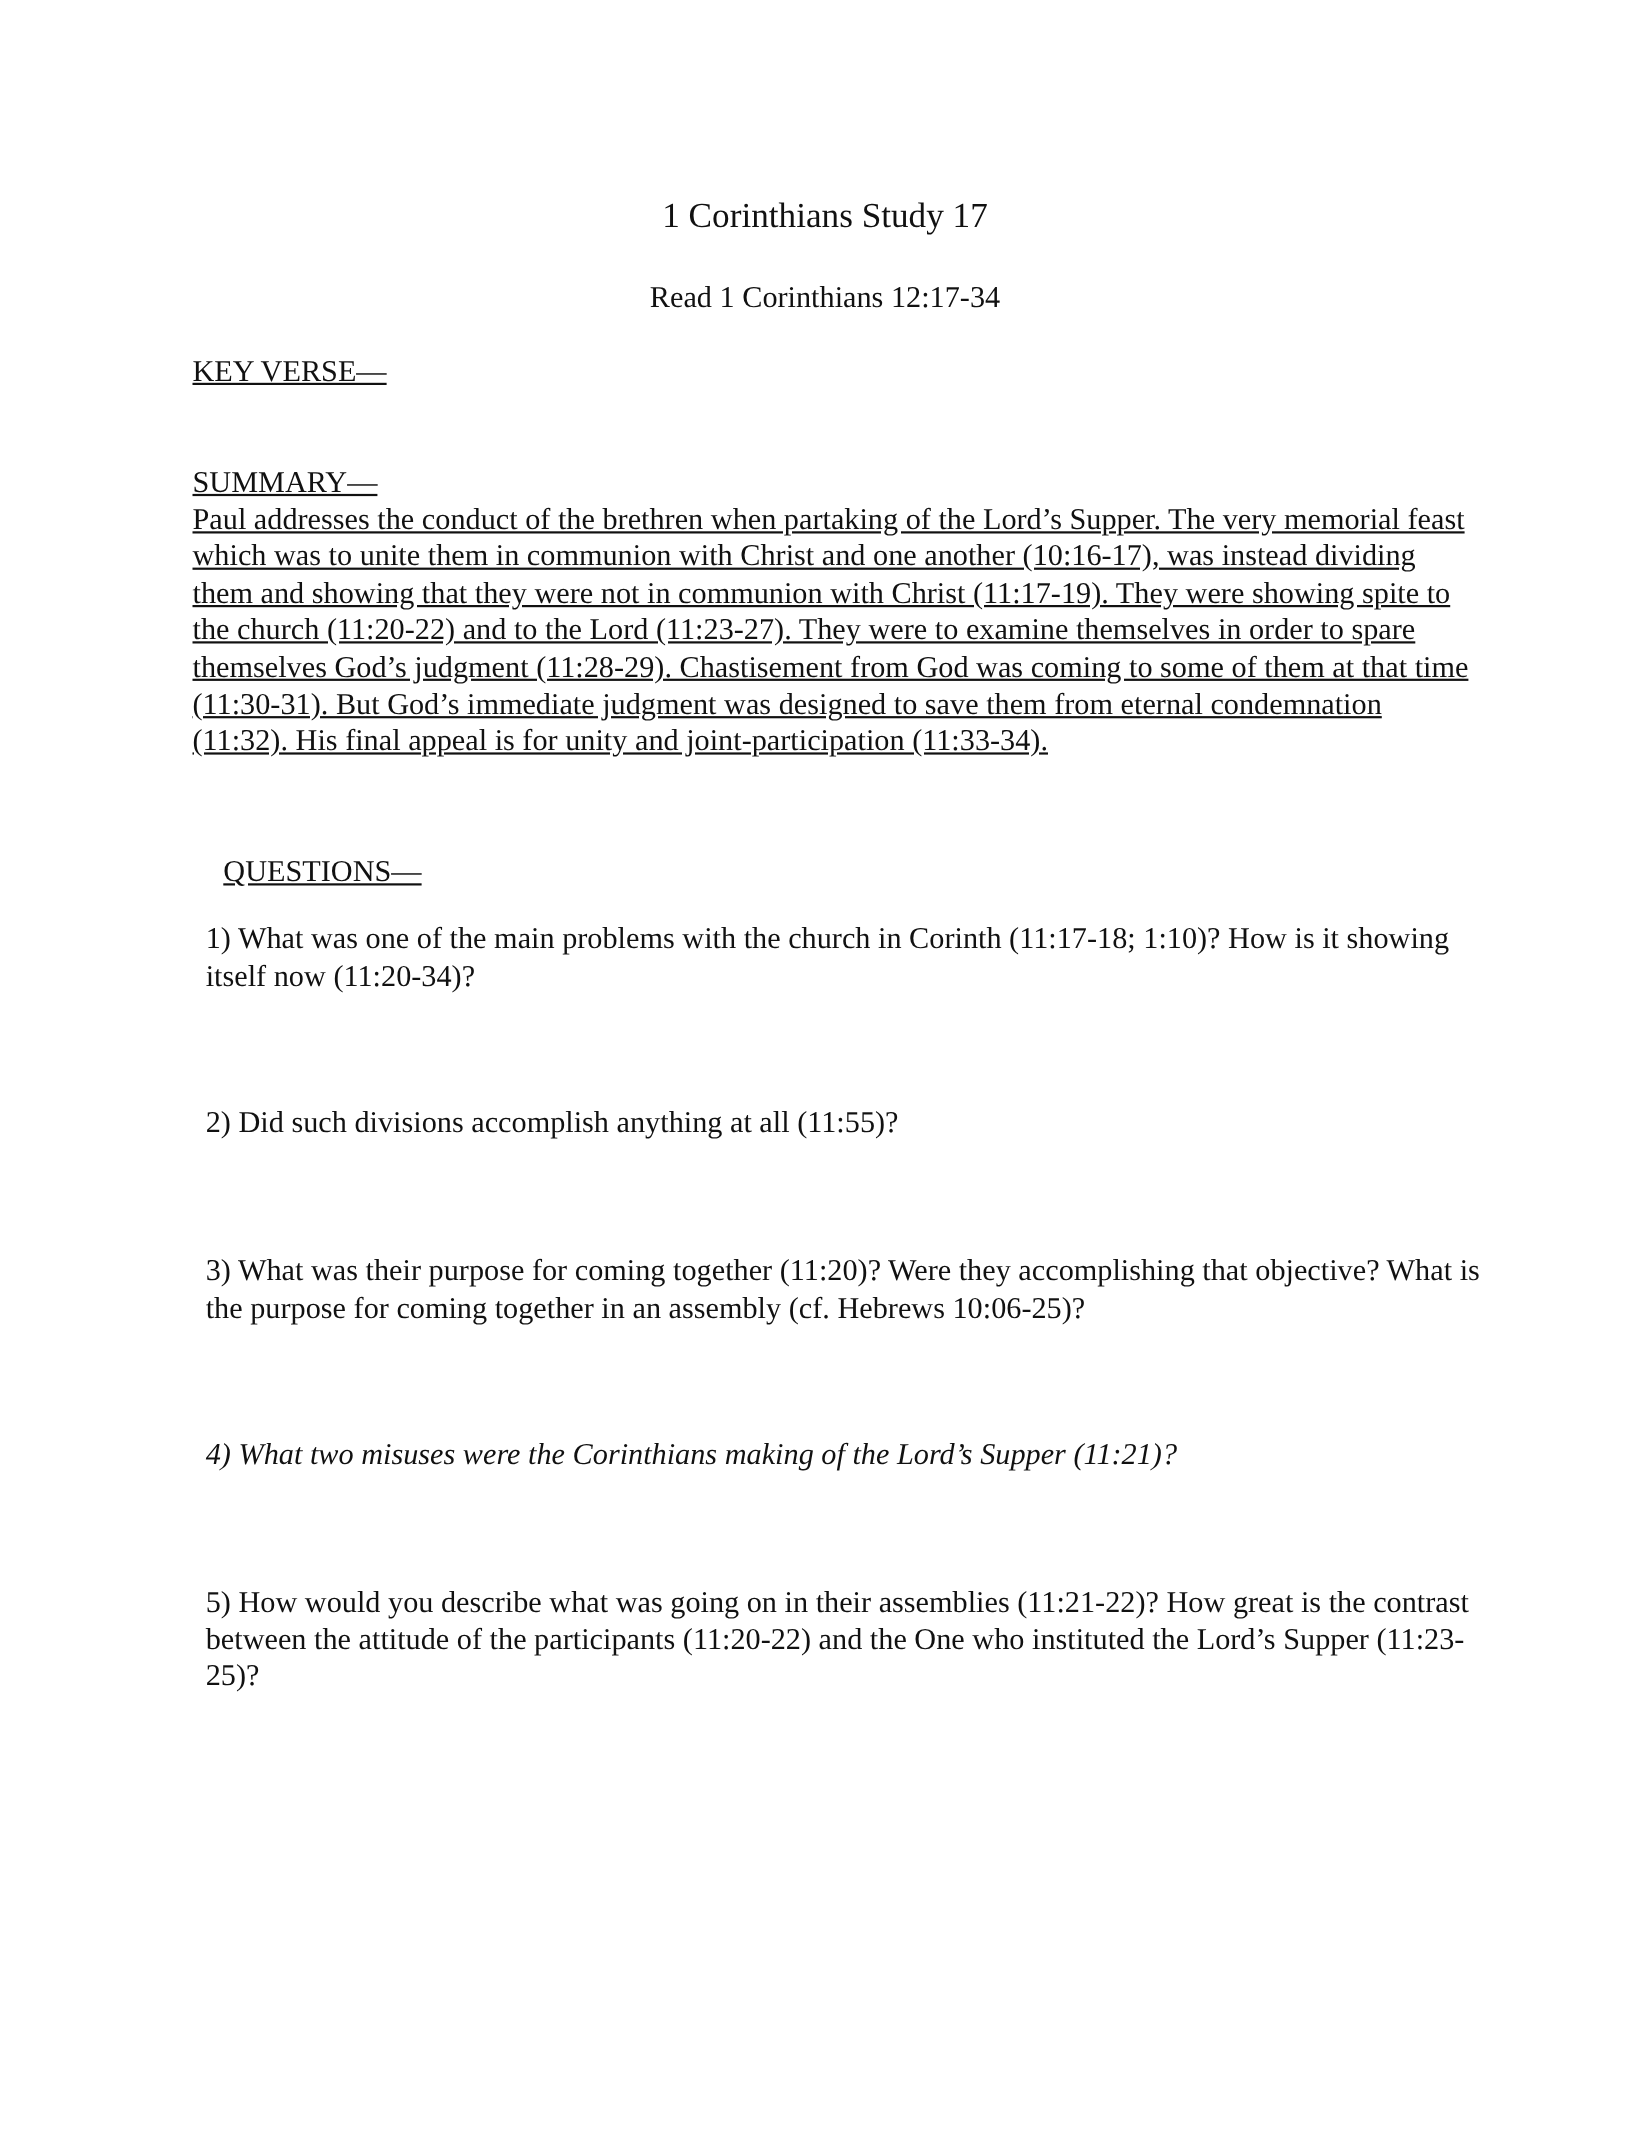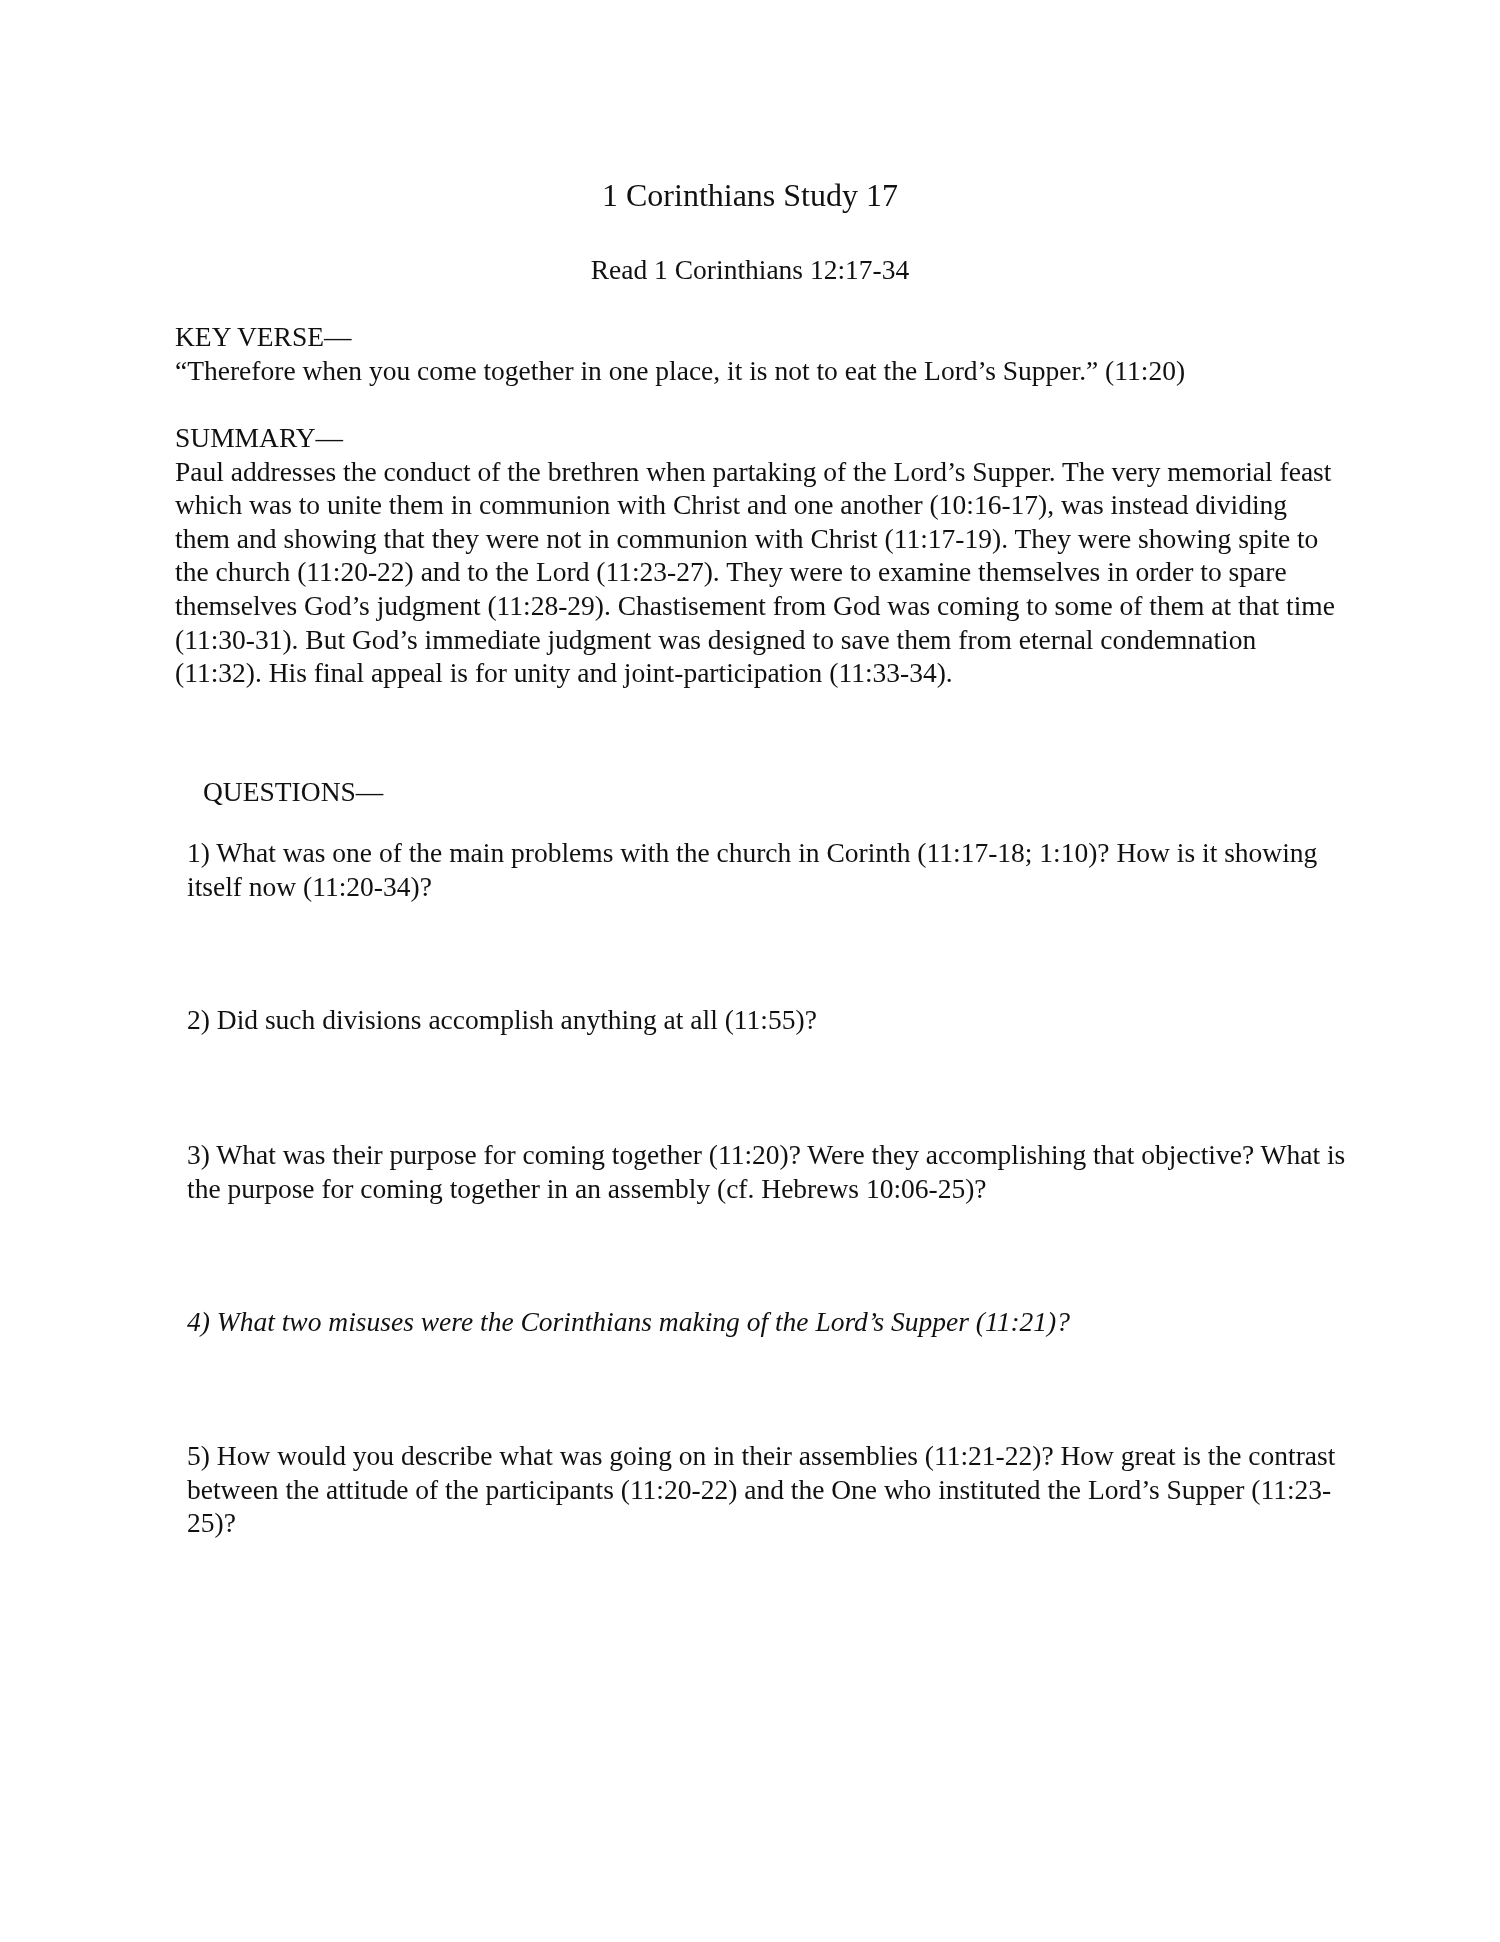--- a/index.html
+++ b/index.html
@@ -3,34 +3,33 @@
 <meta charset="utf-8">
 <style>
   html, body { margin: 0; padding: 0; background: #ffffff; }
   body { width: 1500px; height: 1942px; position: relative; overflow: hidden;
          font-family: "Liberation Serif", "DejaVu Serif", serif; color: #111; }
   .page { position: absolute; left: 0; top: 0; width: 1396px; height: 1942px; border-radius: 24px; }
   .title { position: absolute; left: 0; width: 1500px; top: 175px; text-align: center;
            font-size: 32px; line-height: 40px; }
   .subtitle { position: absolute; left: 0; width: 1500px; top: 253px; text-align: center;
               font-size: 27.5px; line-height: 34px; }
-  .block { position: absolute; left: 175px; width: 1160px; font-size: 27.5px; line-height: 33.6px; }
+  .block { position: absolute; left: 175px; width: 1160px; font-size: 27.5px; line-height: 33.6px; text-decoration: underline; }
   .block p { margin: 0; }
   .q { position: absolute; left: 175px; width: 1160px; font-size: 27.5px; line-height: 33.6px; margin: 12px; }
 </style>
 </head>
 <body>
 
 <div class="page">
   <div class="title">1 Corinthians Study 17</div>
   <div class="subtitle">Read 1 Corinthians 12:17-34</div>
 
   <div class="block" style="top:320px;">
     <p>KEY VERSE—</p>
-    <p>“Therefore when you come together in one place, it is not to eat the Lord’s Supper.” (11:20)</p>
   </div>
 
   <div class="block" style="top:421px;">
     <p>SUMMARY—</p>
     <p>Paul addresses the conduct of the brethren when partaking of the Lord’s Supper. The very memorial feast which was to unite them in communion with Christ and one another (10:16-17), was instead dividing them and showing that they were not in communion with Christ (11:17-19). They were showing spite to the church (11:20-22) and to the Lord (11:23-27). They were to examine themselves in order to spare themselves God’s judgment (11:28-29). Chastisement from God was coming to some of them at that time (11:30-31). But God’s immediate judgment was designed to save them from eternal condemnation (11:32). His final appeal is for unity and joint-participation (11:33-34).</p>
   </div>
 
   <div class="block" style="top:775px;margin-left:28px;">QUESTIONS—</div>
 
   <p class="q" style="top:824px;">1) What was one of the main problems with the church in Corinth (11:17-18; 1:10)? How is it showing itself now (11:20-34)?</p>

